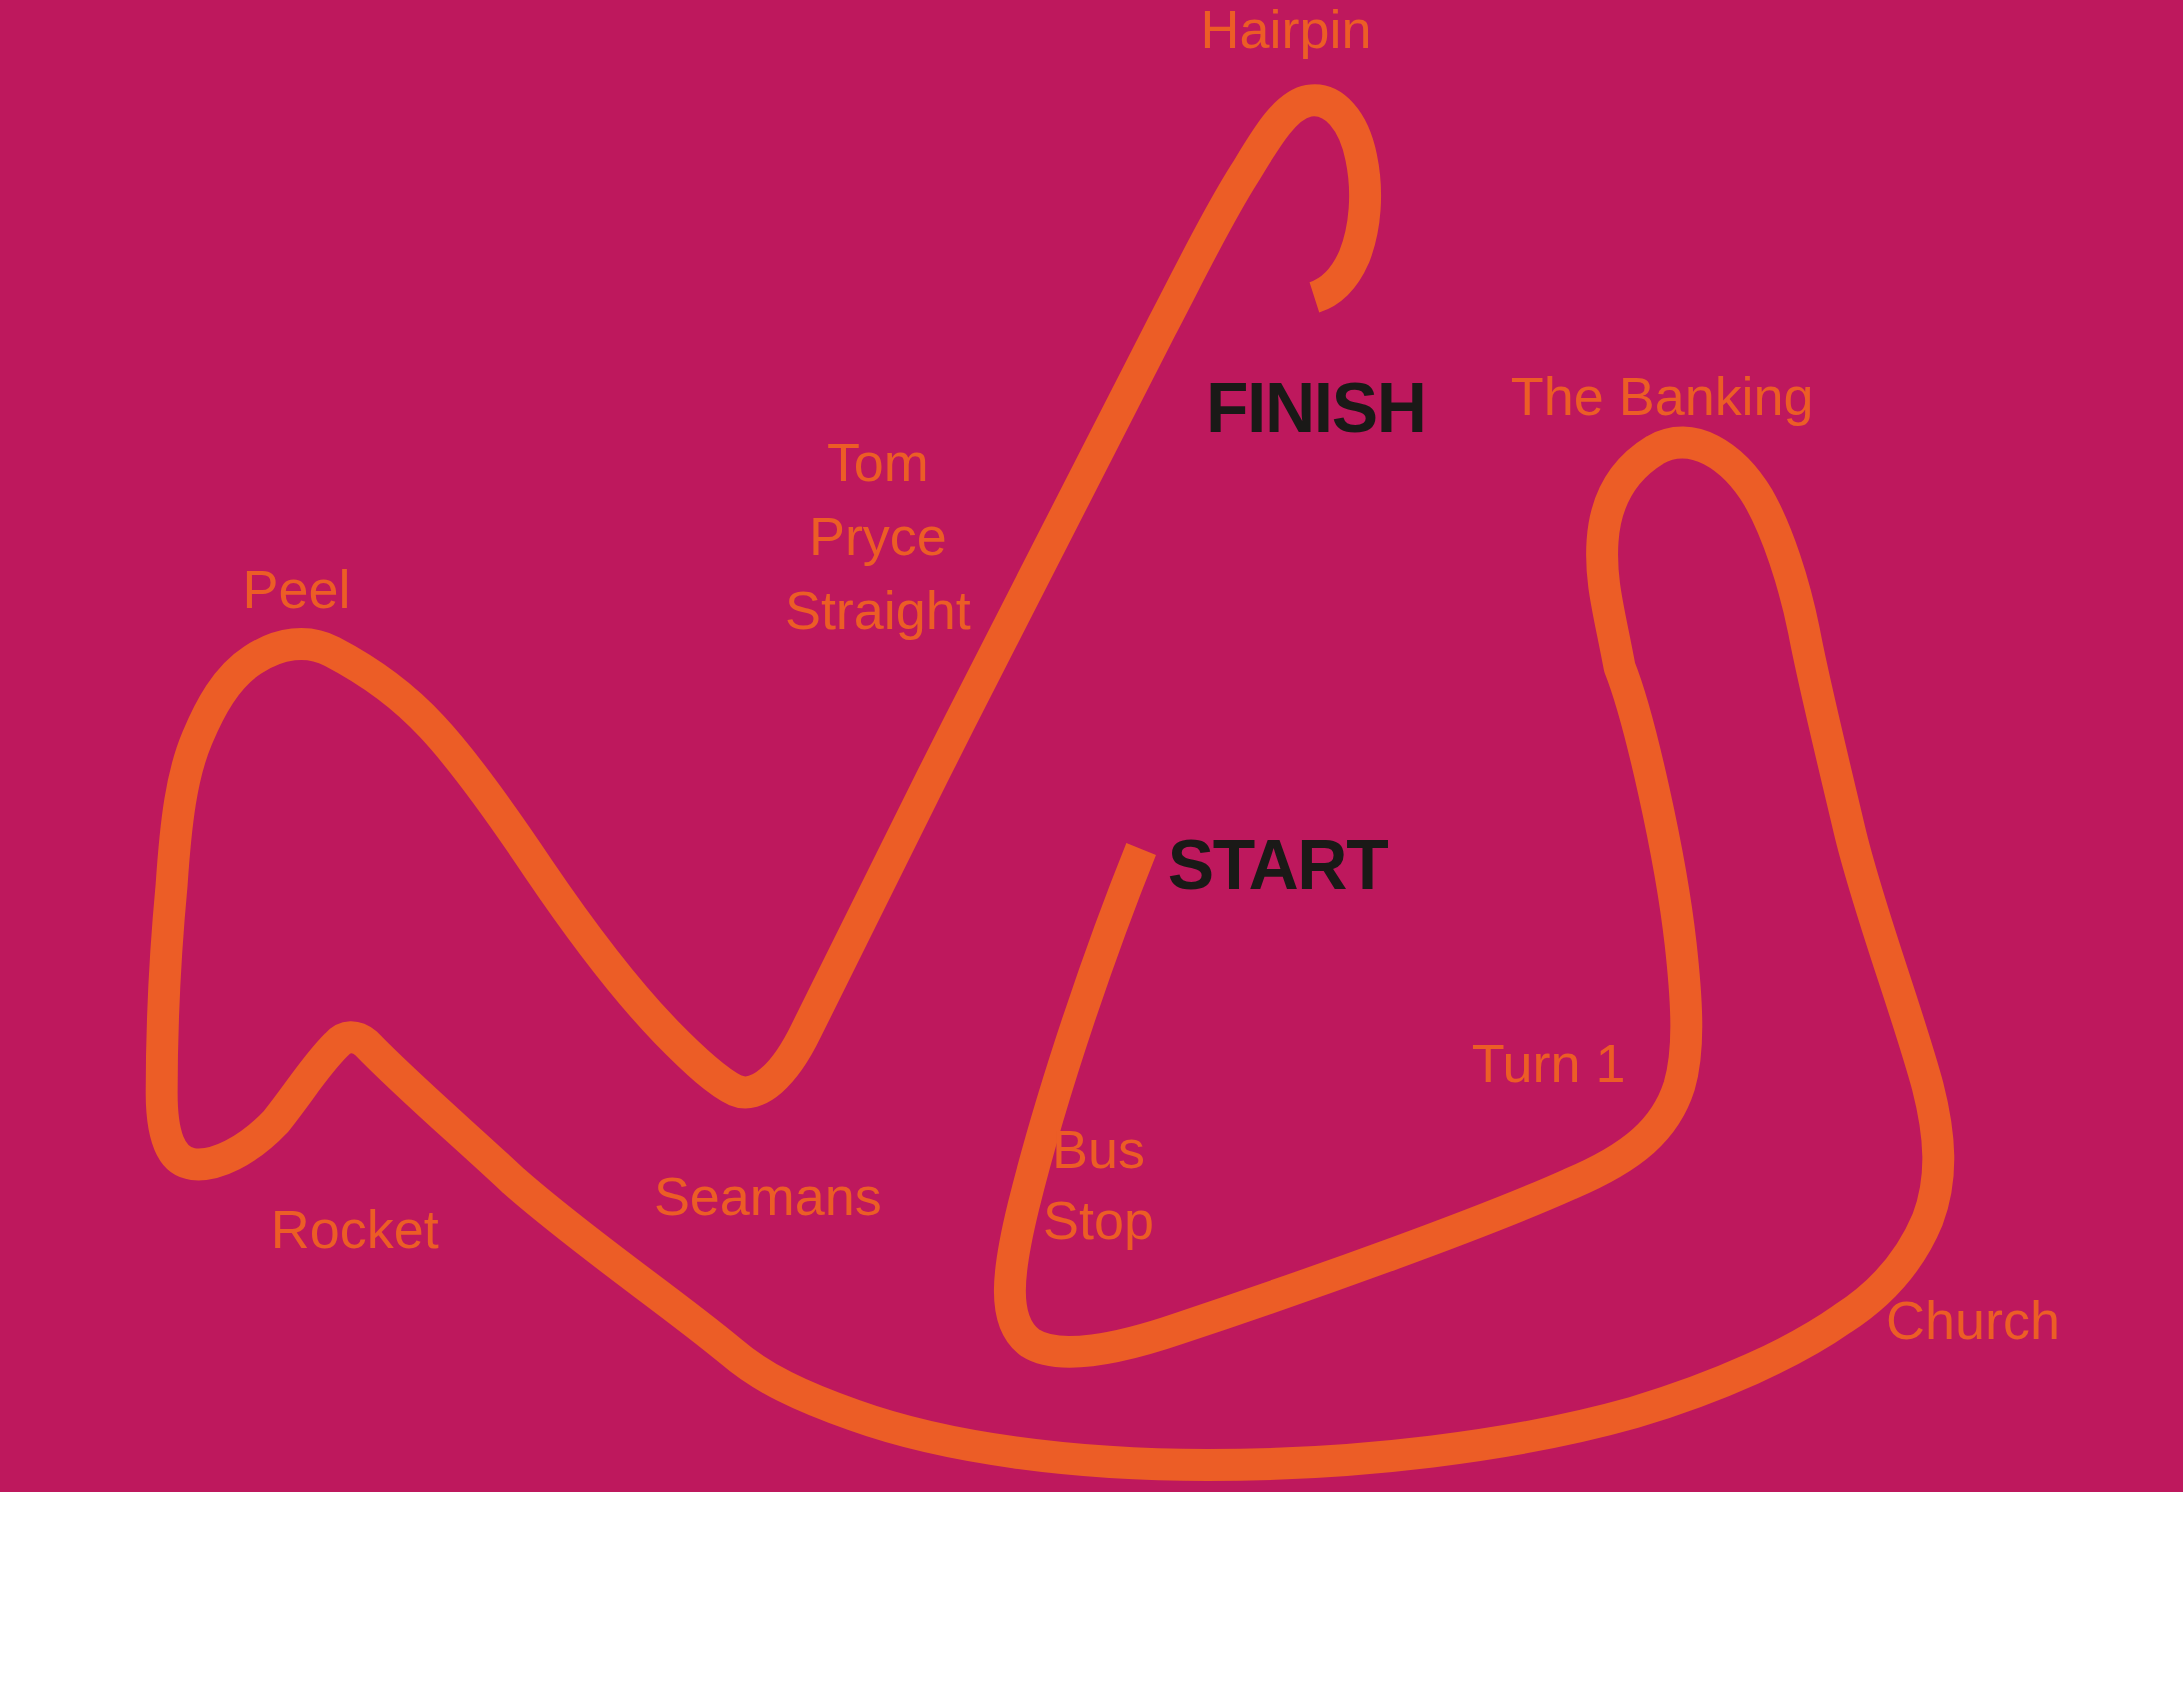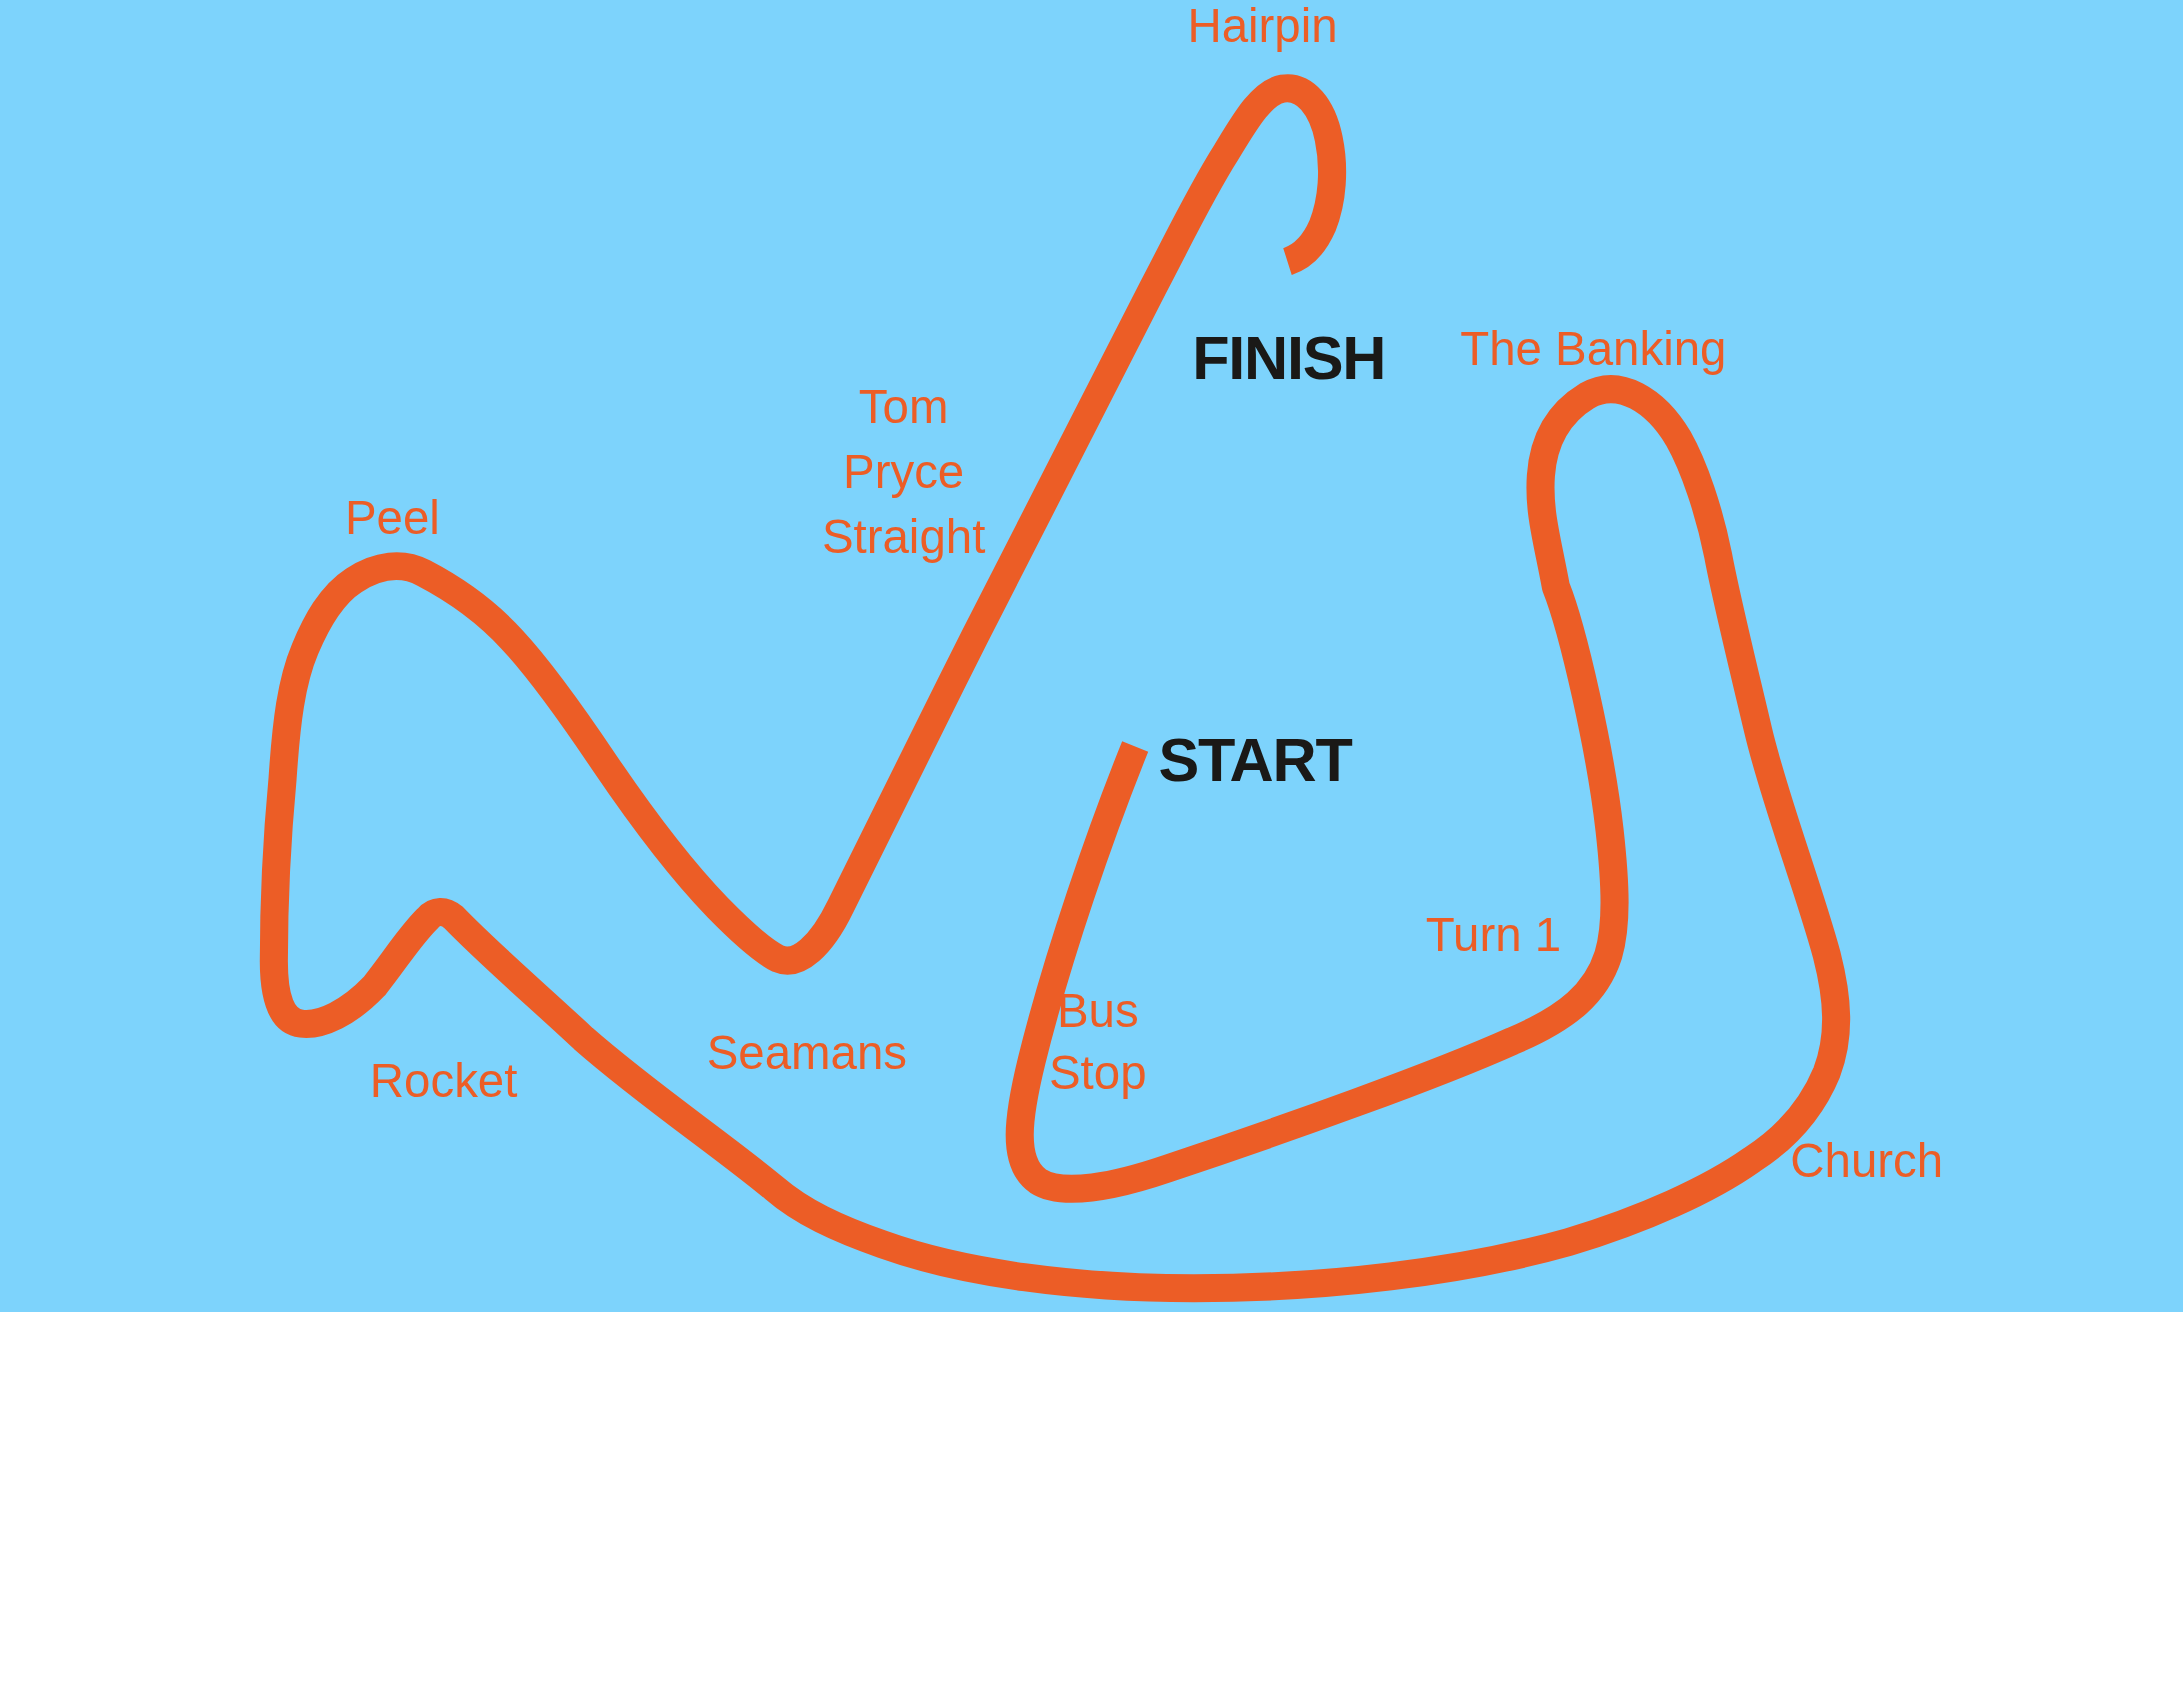--- a/index.html
+++ b/index.html
@@ -3,22 +3,22 @@
 <meta charset="utf-8">
 <style>
   html, body {
     margin: 0;
     padding: 0;
     background: #ffffff;
   }
   .canvas {
     position: relative;
     width: 2183px;
-    height: 1312px;
-    background: #7dd3fc;
+    height: 1492px;
+    background: #be185d;
     overflow: hidden;
     font-family: "Liberation Sans", "DejaVu Sans", sans-serif;
   }
   svg.track-map {
     position: absolute;
     left: 0;
     top: 0;
     width: 100%;
     height: 100%;
     display: block;

